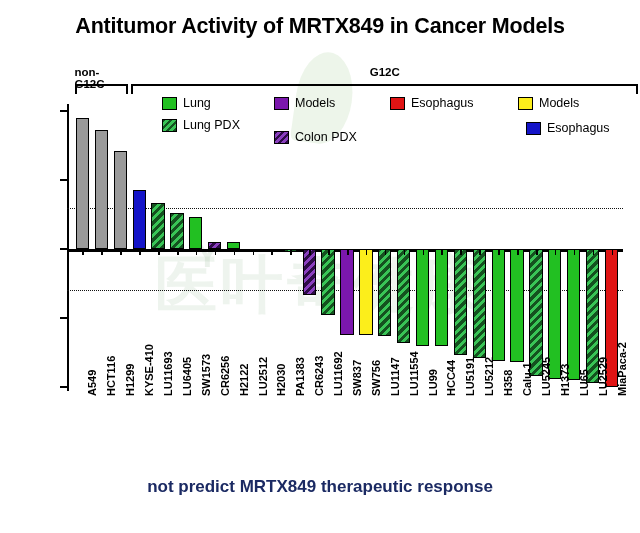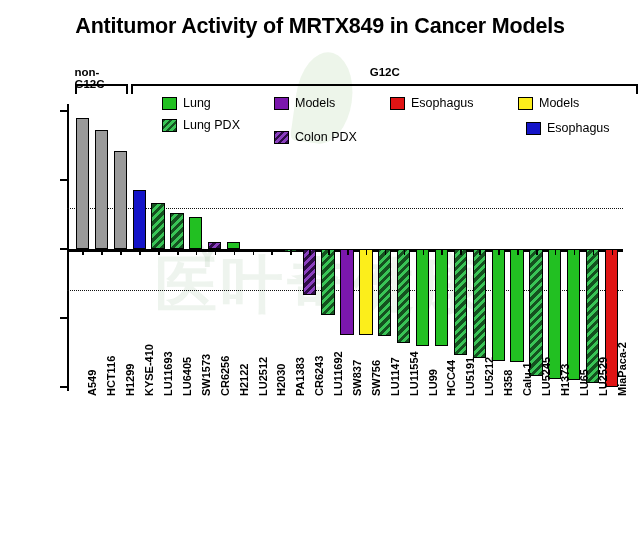--- a/index.html
+++ b/index.html
@@ -211,15 +211,16 @@
       <div class="xlab" style="left: 435.172px; top: 2px;">H358</div>
       <div class="xlab" style="left: 454.069px; top: 2px;">Calu-1</div>
       <div class="xlab" style="left: 472.966px; top: 2px;">LU5245</div>
       <div class="xlab" style="left: 491.862px; top: 2px;">H1373</div>
       <div class="xlab" style="left: 510.759px; top: 2px;">LU65</div>
       <div class="xlab" style="left: 529.655px; top: 2px;">LU2529</div>
       <div class="xlab" style="left: 548.552px; top: 2px;">MiaPaca-2</div>
     </div>
 
   <div class="caption">
+    <div>not predict MRTX849 therapeutic response</div>
   </div>
 
 </div>
 
 </body></html>

